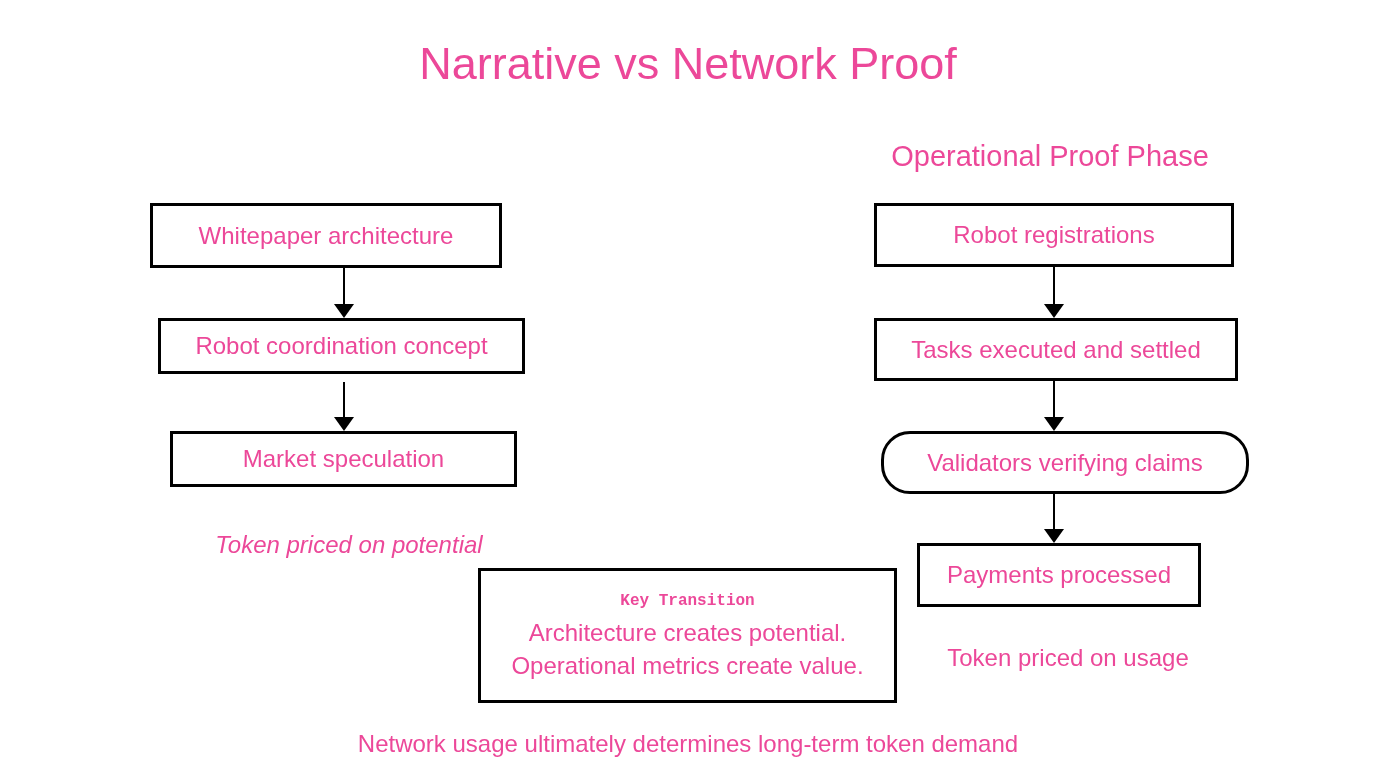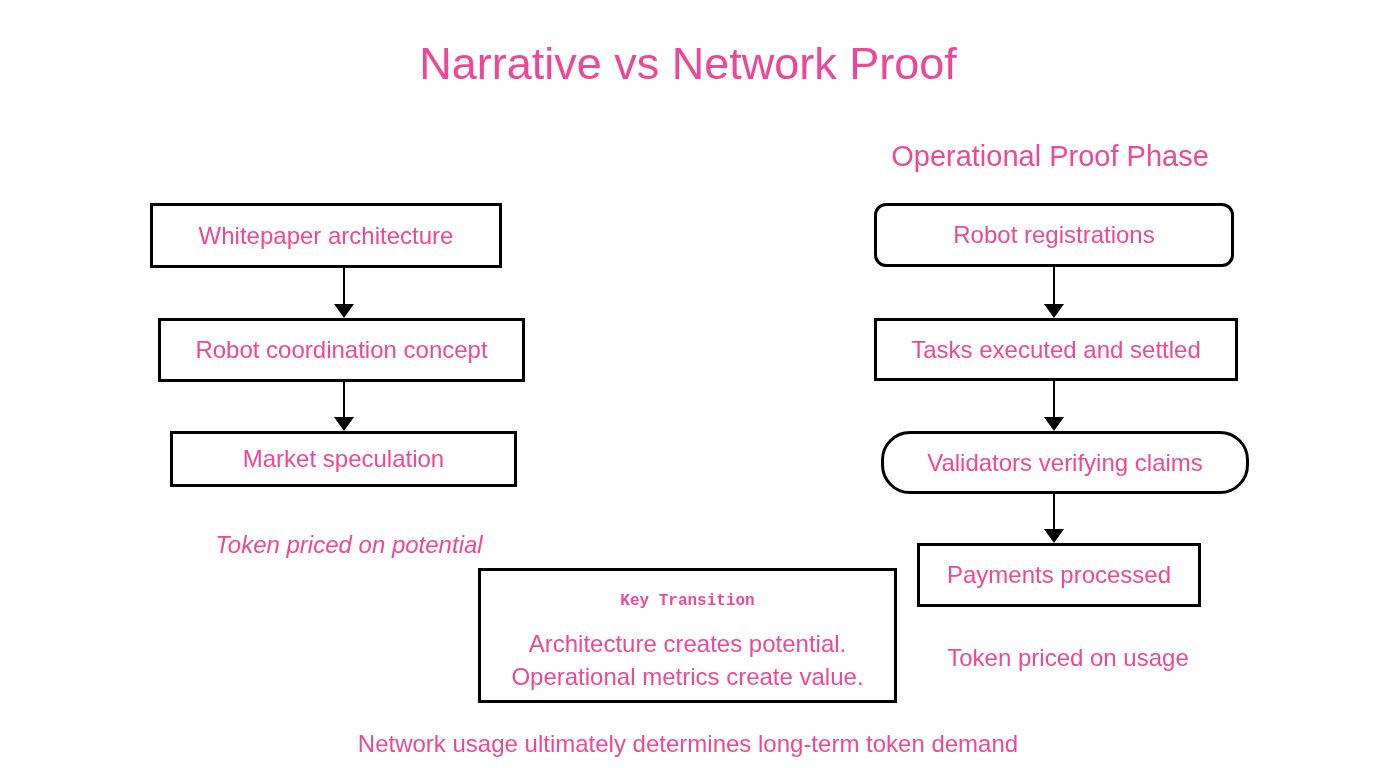--- a/index.html
+++ b/index.html
@@ -42,24 +42,24 @@
     border: 3px solid #000000;
     background: #ffffff;
     display: flex;
     align-items: center;
     justify-content: center;
     font-size: 24px;
     text-align: center;
   }
   
   .lb1 { left: 150px; top: 203px; width: 352px; height: 65px; text-align: center; }
-  .lb2 { left: 158px; top: 318px; width: 367px; height: 64px; }
+  .lb2 { left: 158px; top: 318px; width: 367px; height: 56px; }
   .lb3 { left: 170px; top: 431px; width: 347px; height: 56px; }
   
-  .rb1 { left: 874px; top: 203px; width: 360px; height: 64px; border-radius: 12px; }
+  .rb1 { left: 874px; top: 203px; width: 360px; height: 64px; }
   .rb2 { left: 874px; top: 318px; width: 364px; height: 63px; }
   .rb3 { left: 881px; top: 431px; width: 368px; height: 63px; border-radius: 29px; }
   .rb4 { left: 917px; top: 543px; width: 284px; height: 64px; }
 
   .arrow {
     position: absolute;
     width: 20px;
     display: flex;
     flex-direction: column;
     align-items: center;
@@ -107,21 +107,21 @@
     margin-top: 15px;
     font-size: 16px;
     font-weight: 700;
     line-height: 30px;
     font-family: Liberation Mono, monospace;
   }
   .key-box .key-line {
     font-size: 24px;
     line-height: 33px;
   }
-  .key-box .key-line.first { margin-top: 11px; }
+  .key-box .key-line.first { }
 
   .footer-note {
     position: absolute;
     top: 729px;
     left: 0;
     width: 100%;
     text-align: center;
     font-size: 24px;
     line-height: 30px;
   }

